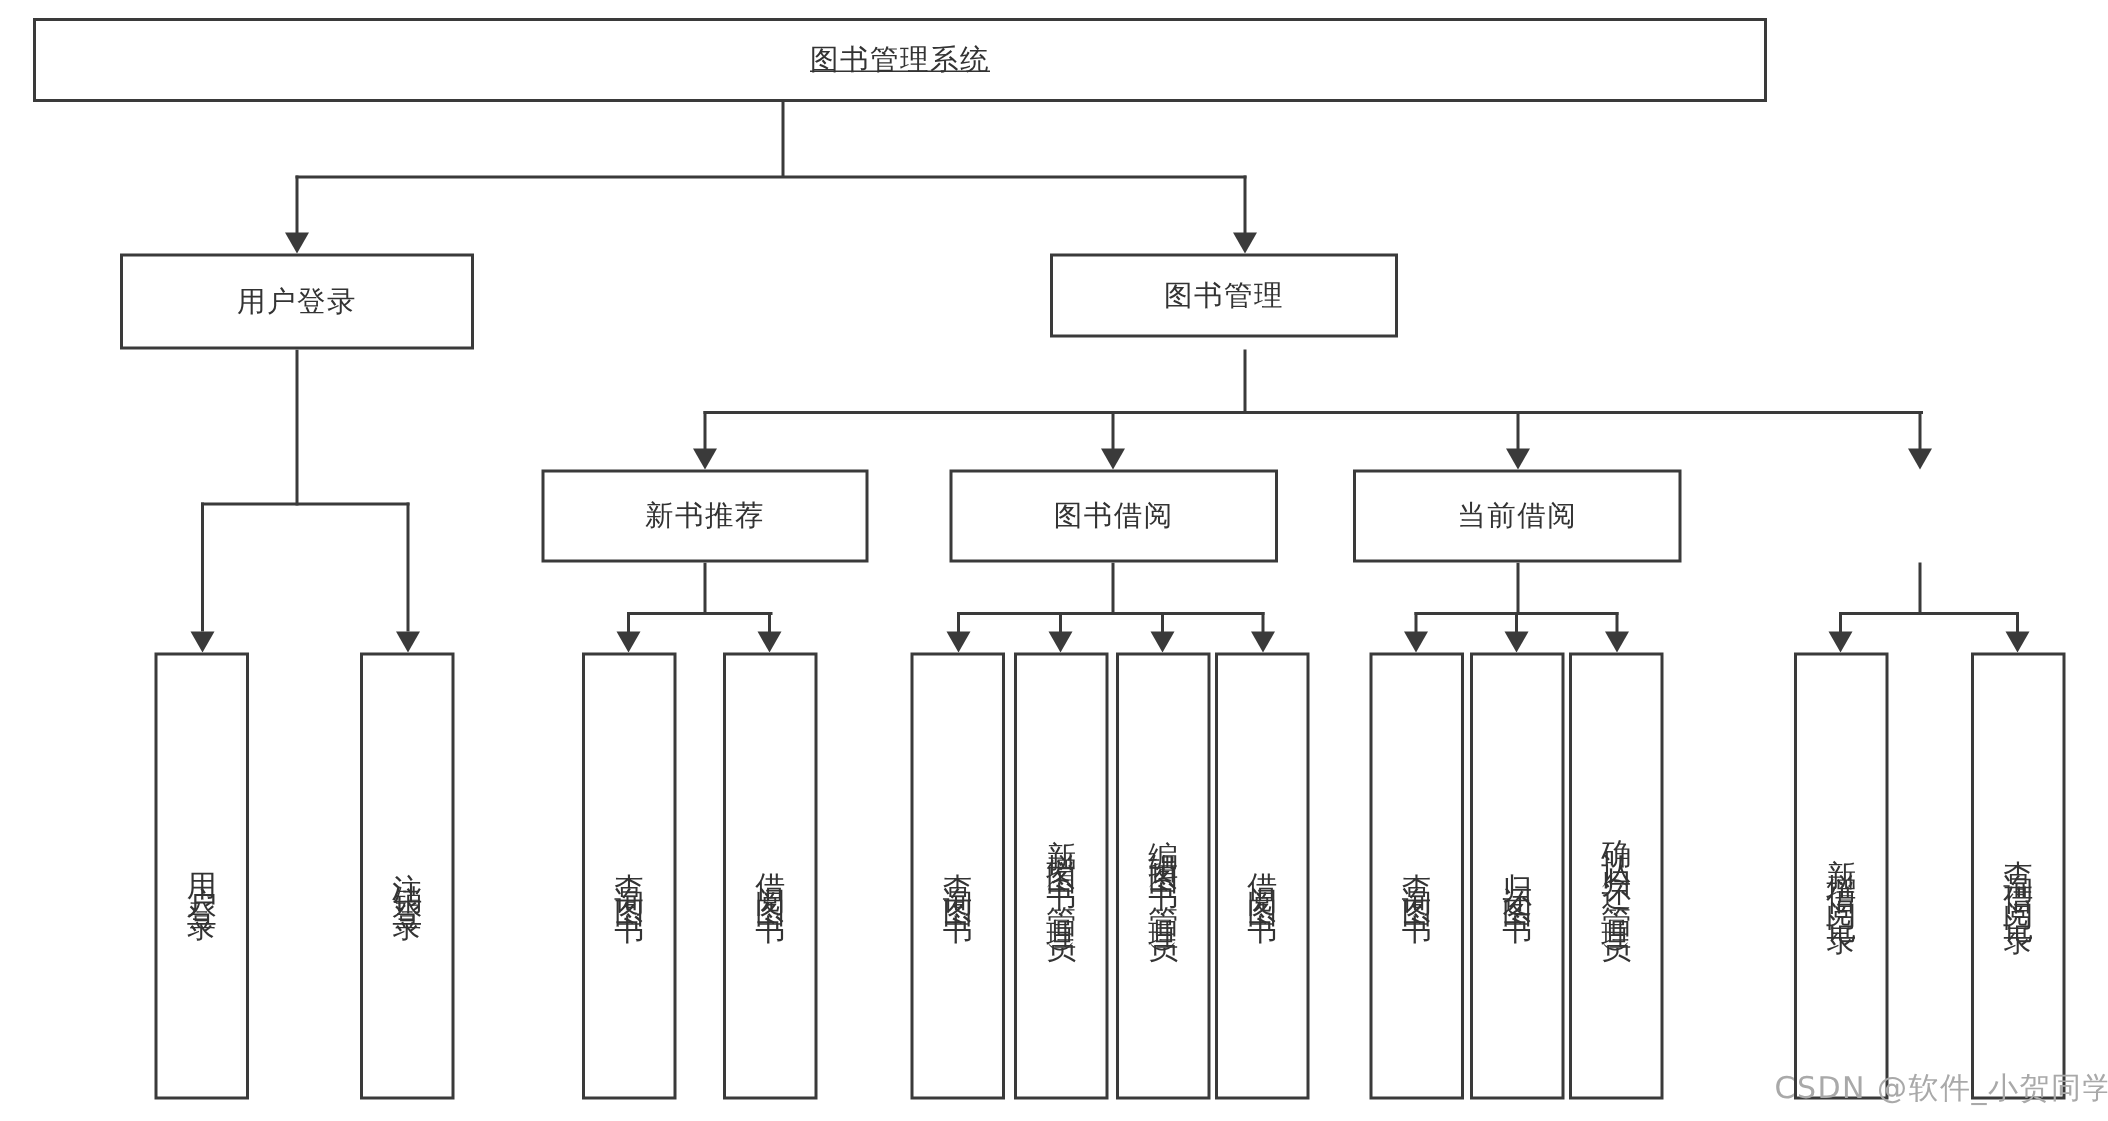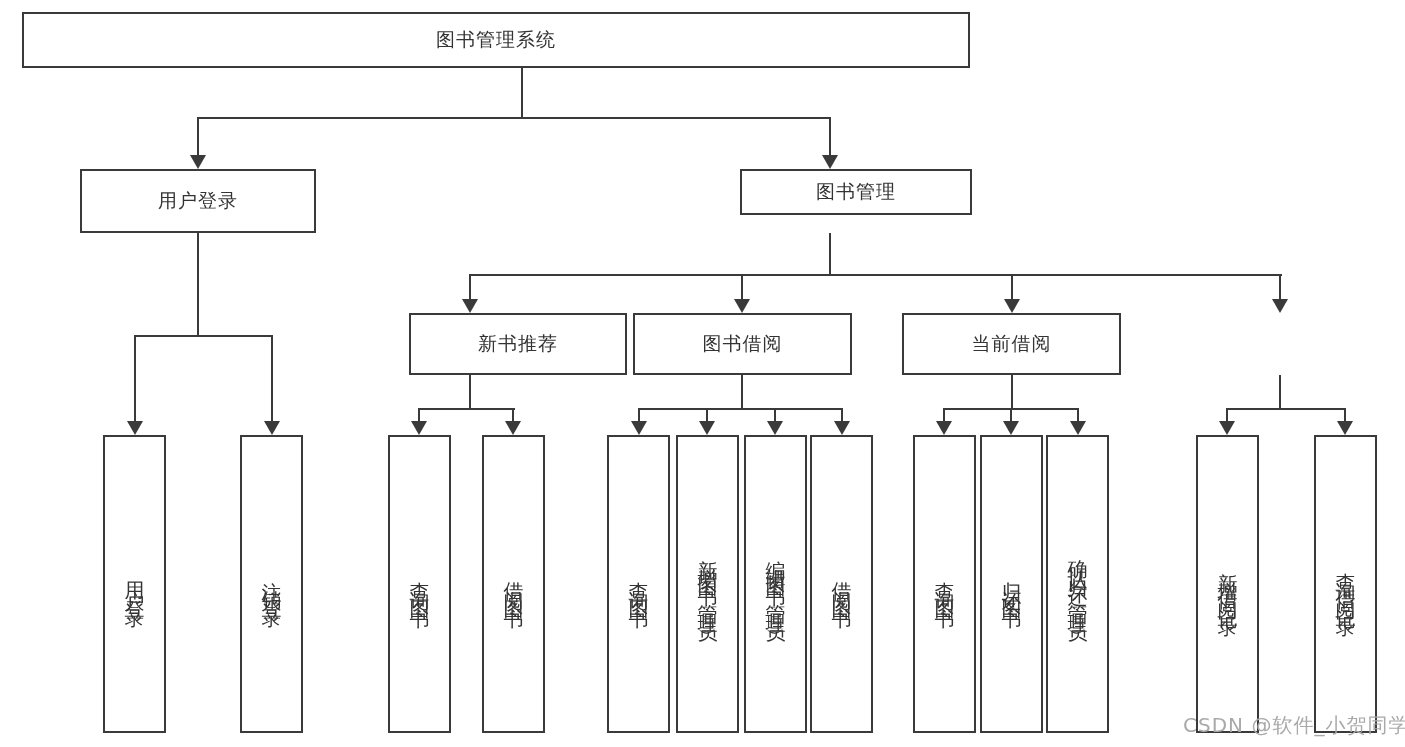--- a/index.html
+++ b/index.html
@@ -58,26 +58,26 @@
     letter-spacing:1px;
     white-space:nowrap;
     z-index:3;
   }
 </style>
 </head>
 <body>
 
 <div id="canvas">
 
-  <div class="box" style="left:22px;top:12px;width:948px;height:56px;">图书管理系统</div>
+  <div class="box" style="left:22px;top:12px;width:1156px;height:56px;text-decoration:underline;">图书管理系统</div>
 
   <div class="box" style="left:80px;top:169px;width:236px;height:64px;">用户登录</div>
-  <div class="box" style="left:740px;top:169px;width:232px;height:46px;">图书管理</div>
+  <div class="box" style="left:700px;top:169px;width:232px;height:56px;">图书管理</div>
 
-  <div class="box" style="left:361px;top:313px;width:218px;height:62px;margin-left:48px;">新书推荐</div>
+  <div class="box" style="left:361px;top:313px;width:218px;height:62px;">新书推荐</div>
   <div class="box" style="left:902px;top:313px;width:219px;height:62px;">当前借阅</div>
   <div class="box" style="left:633px;top:313px;width:219px;height:62px;">图书借阅</div>
 
   <div class="leaf" style="left:103px;">用户登录</div>
   <div class="leaf" style="left:240px;">注销登录</div>
   <div class="leaf" style="left:388px;">查询图书</div>
   <div class="leaf" style="left:482px;">借阅图书</div>
   <div class="leaf" style="left:607px;">查询图书</div>
   <div class="leaf" style="left:676px;">新增图书（管理员）</div>
   <div class="leaf" style="left:744px;">编辑图书（管理员）</div>

